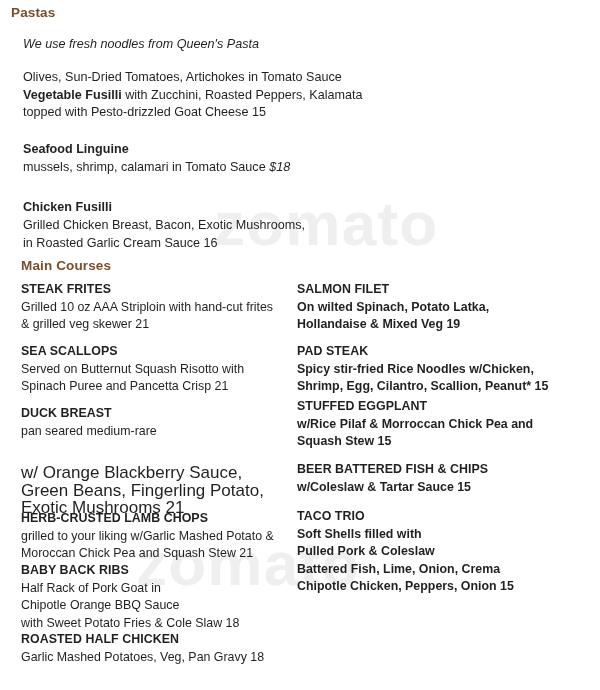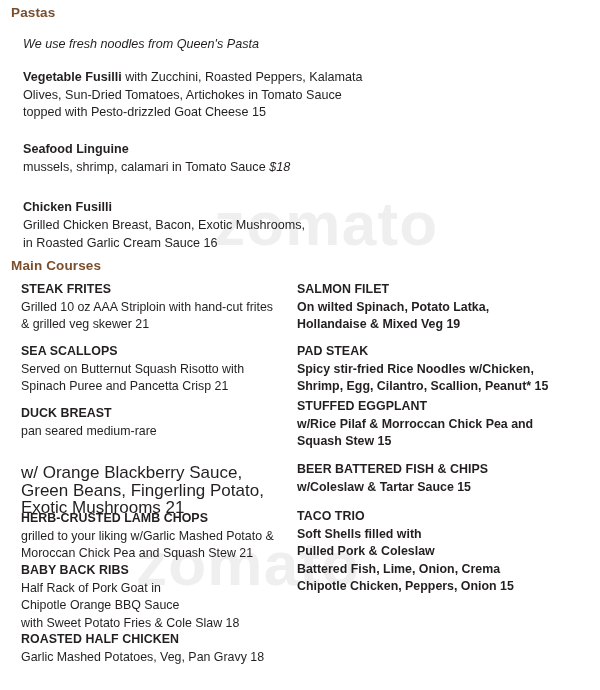--- a/index.html
+++ b/index.html
@@ -47,21 +47,21 @@
     padding: 0;
   }
 
   .section-head {
     color: #7a4e2b;
     font-weight: 700;
     font-size: 13.5px;
     letter-spacing: 0.01em;
   }
   #sec-pastas-head { position: absolute; left: 11px; top: 5px; }
-  #sec-mains-head  { position: absolute; left: 11px; top: 258px; }
+  #sec-mains-head  { position: absolute; left: 21px; top: 258px; }
 
   .pastas-block {
     position: absolute;
     left: 23px;
     top: 36px;
     width: 400px;
   }
   .tagline {
     font-style: italic;
     font-size: 12.6px;
@@ -157,22 +157,22 @@
 <div class="watermark wm-b">zomato</div>
 
 <div class="page">
 
   <div class="section-head" id="sec-pastas-head">Pastas</div>
 
   <div class="pastas-block">
     <p class="tagline">We use fresh noodles from Queen's Pasta</p>
 
     <div class="dish">
+      <p>Olives, Sun-Dried Tomatoes, Artichokes in Tomato Sauce</p>
       <p><span class="name">Vegetable Fusilli</span><span> with Zucchini, Roasted Peppers, Kalamata</span></p>
-      <p>Olives, Sun-Dried Tomatoes, Artichokes in Tomato Sauce</p>
       <p>topped with Pesto-drizzled Goat Cheese 15</p>
     </div>
 
     <div class="dish" style="margin-top:19px;">
       <span class="name-block">Seafood Linguine</span>
       <p><span>mussels, shrimp, calamari in Tomato Sauce </span><span class="price-ital">$18</span></p>
     </div>
 
     <div class="dish" style="margin-top:22px;">
       <span class="name-block">Chicken Fusilli</span>

